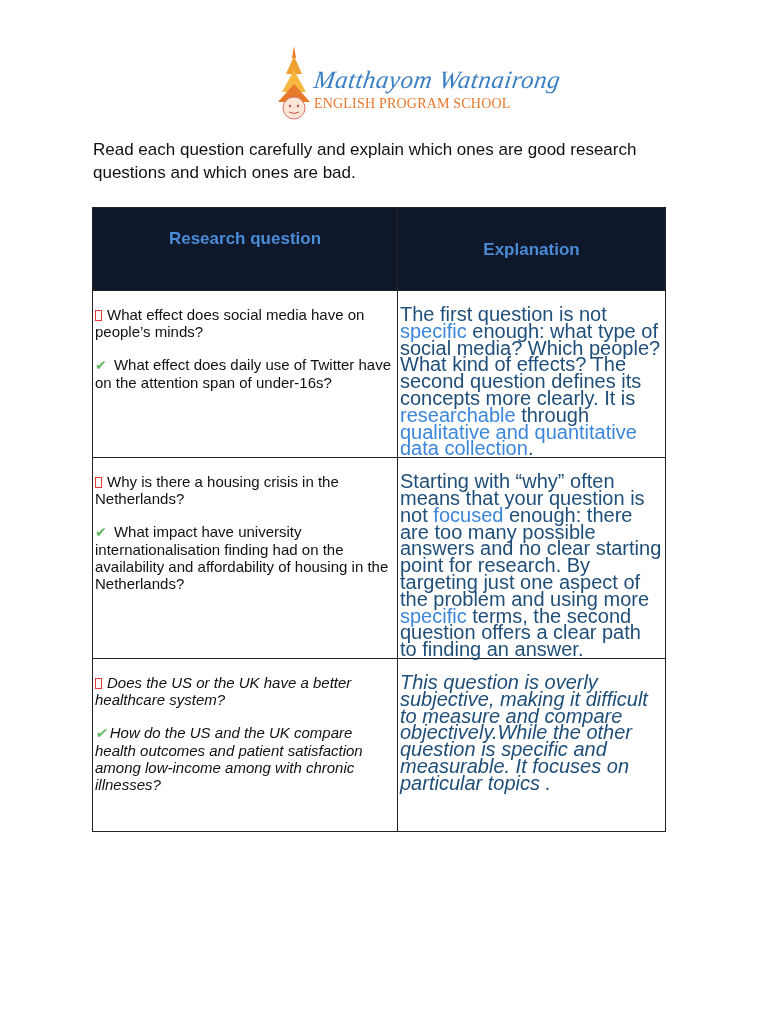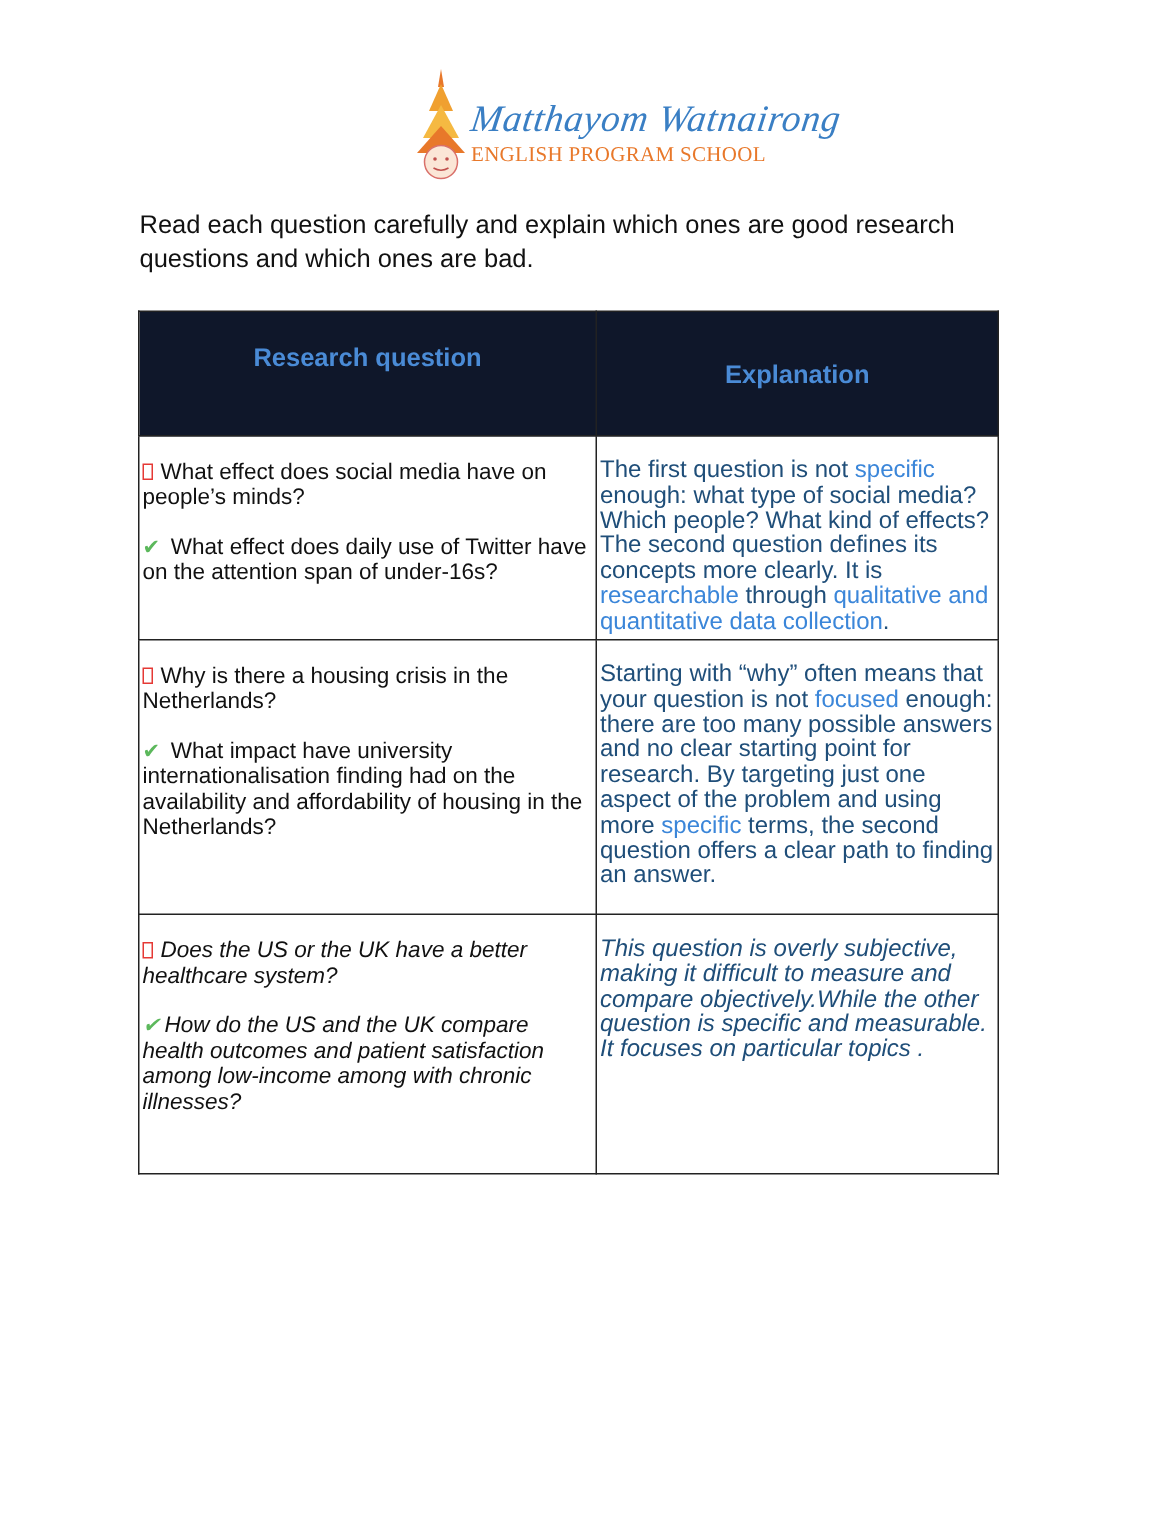--- a/index.html
+++ b/index.html
@@ -13,21 +13,21 @@
 
     table.rq { position: absolute; left: 92px; top: 207px; width: 574px; border-collapse: collapse; table-layout: fixed; }
     table.rq td, table.rq th { border: 1.5px solid #222; vertical-align: top; padding: 0; }
     table.rq th { background: #0f172a; height: 82px; font-size: 17px; font-weight: bold; color: #4a8bd6; text-align: center; }
     th.col-q { width: 304px; }
     th.col-q span { display: block; margin-top: 21px; }
     th.col-e span { display: block; margin-top: 32px; }
 
     .qcell { font-size: 15px; color: #111; line-height: 17px; padding: 15px 2px 0 2px !important; }
     .qcell p { margin: 0 0 16px 0; }
-    .ecell { font-size: 16px; color: #1f4e79; line-height: 16.8px; padding: 15px 2px 0 2px !important; }
+    .ecell { font-size: 20px; color: #1f4e79; line-height: 16.8px; padding: 15px 2px 0 2px !important; }
     .hl { color: #3b86d9; }
     .bad-icon { display: inline-block; width: 7px; height: 11px; border: 1.5px solid #e53935; vertical-align: -1px; margin-right: 5px; box-sizing: border-box; }
     .good-icon { color: #5cb85c; font-size: 14px; margin-right: 3px; }
     tr.r1 td { height: 120px; margin-top: 24px; }
     tr.r2 td { height: 167px; margin-left: 19px; }
     tr.r3 td { height: 157px; font-style: italic; }
   </style>
 </head>
 <body>
 

